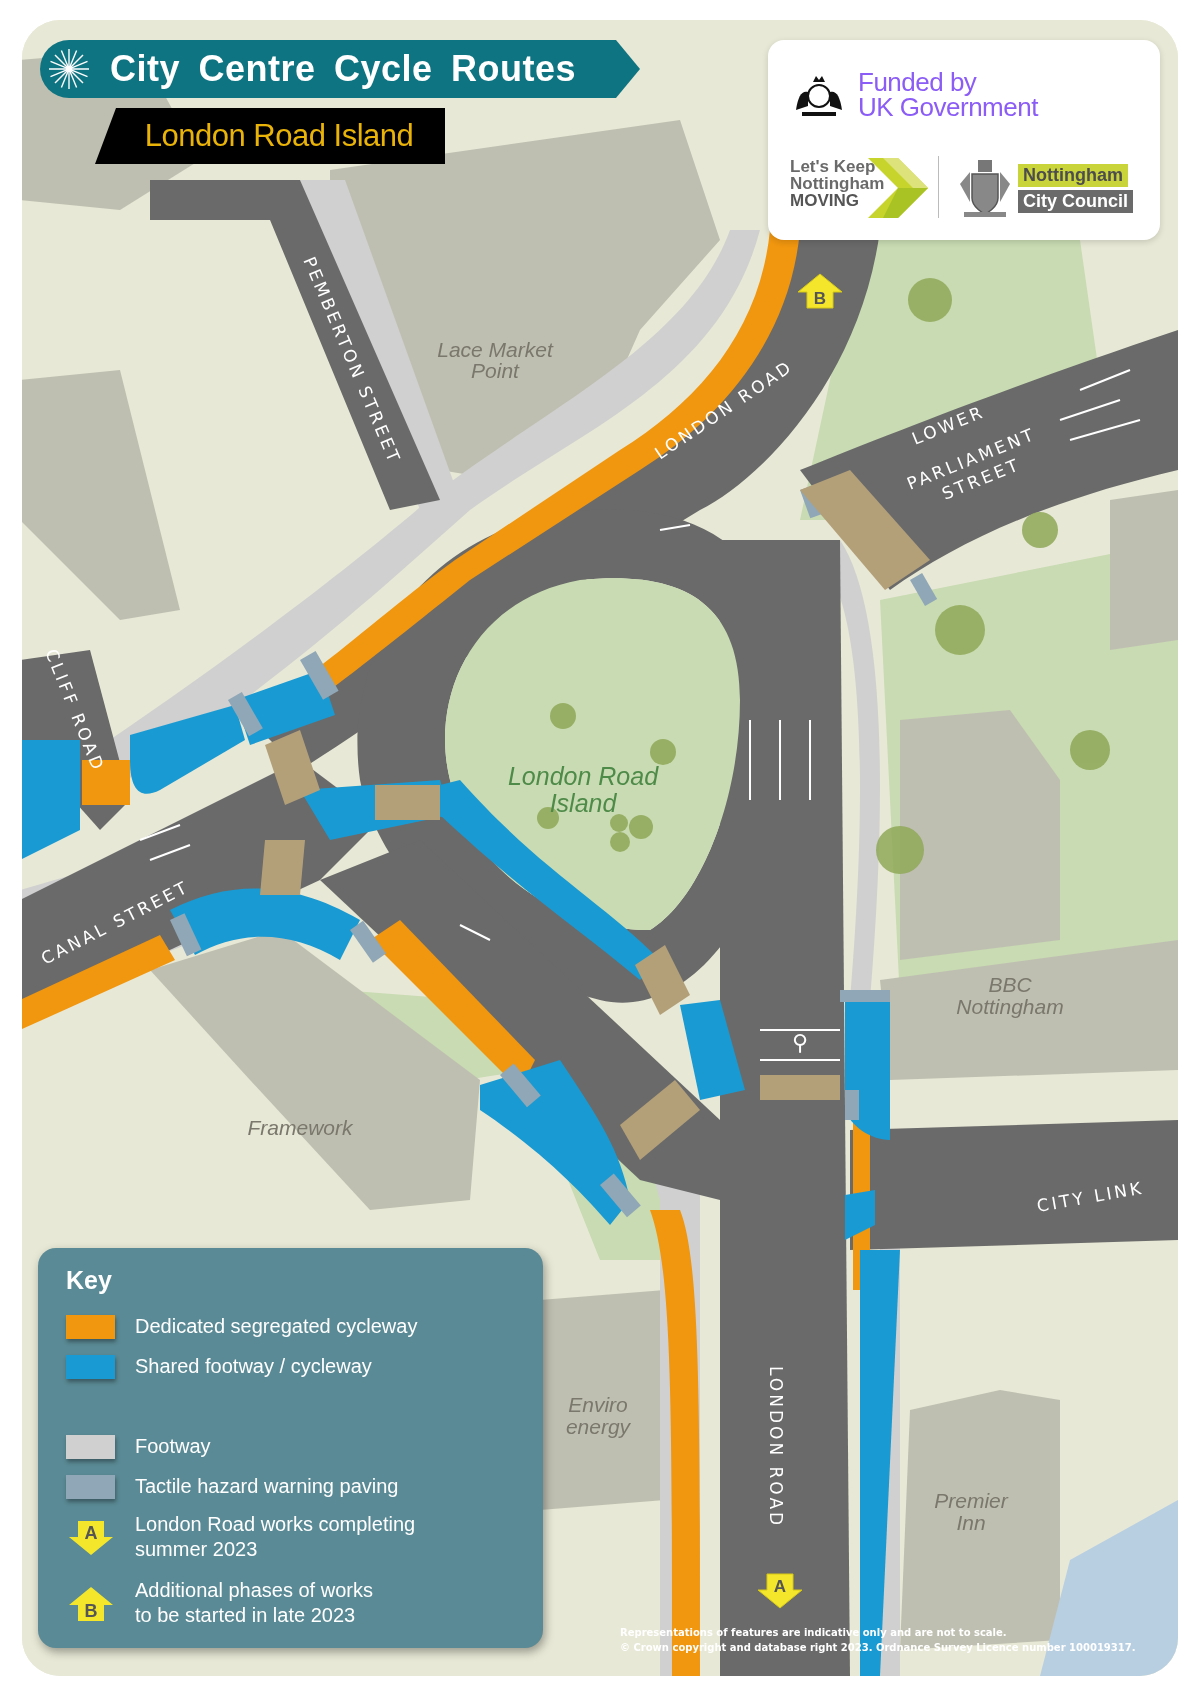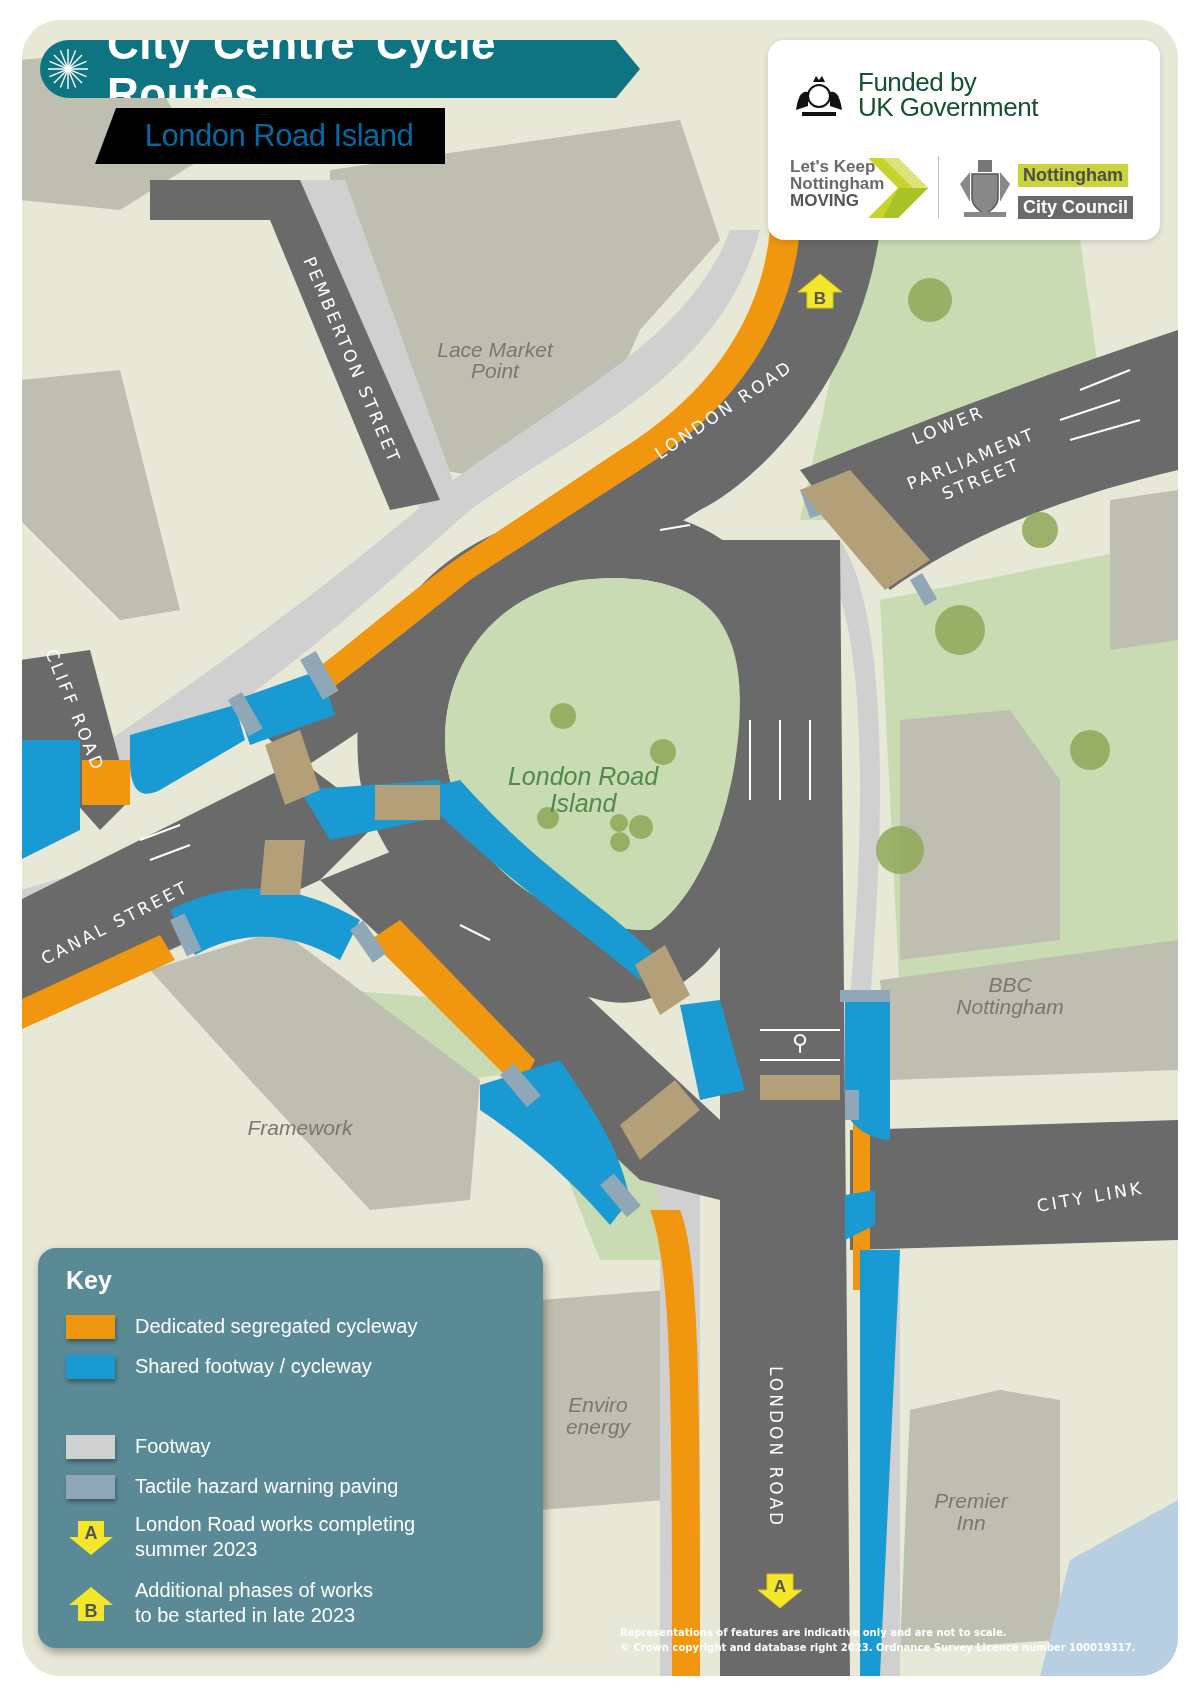--- a/index.html
+++ b/index.html
@@ -5,35 +5,35 @@
   html, body { margin: 0; padding: 0; background: #ffffff; }
   body { width: 1200px; height: 1696px; position: relative; overflow: hidden; font-family: "Liberation Sans", sans-serif; }
   .frame { position: absolute; left: 22px; top: 20px; width: 1156px; height: 1656px; border-radius: 38px; overflow: hidden; background: #e8e8d6; }
   svg.map { position: absolute; left: 0; top: 0; }
   .lbl-bld { font-family: "Liberation Sans", sans-serif; font-style: italic; fill: #7a776c; font-size: 21px; text-anchor: middle; }
   .lbl-street { font-family: "DejaVu Sans", sans-serif; fill: #ffffff; font-size: 17px; letter-spacing: 3px; }
   .lbl-island { font-family: "Liberation Sans", sans-serif; font-style: italic; fill: #4e8a48; font-size: 25px; text-anchor: middle; }
 
   .title-banner { position: absolute; left: 40px; top: 40px; width: 600px; height: 58px; background: #0f7481; border-radius: 29px 0 0 29px; clip-path: polygon(0 0, 96% 0, 100% 50%, 96% 100%, 0 100%); display: flex; align-items: center; }
   .title-burst { width: 58px; height: 58px; display: flex; align-items: center; justify-content: center; }
-  .title-text { color: #ffffff; font-weight: bold; font-size: 44px; letter-spacing: 0.5px; word-spacing: 8px; margin-left: 12px; }
+  .title-text { color: #ffffff; font-weight: bold; font-size: 36px; letter-spacing: 0.5px; word-spacing: 8px; margin-left: 12px; }
   .subtitle-box { position: absolute; left: 95px; top: 108px; width: 350px; height: 56px; background: #000000; clip-path: polygon(6% 0, 100% 0, 100% 100%, 0 100%); display: flex; align-items: center; justify-content: center; }
-  .subtitle-text { color: #0369a1; font-size: 31px; padding-left: 18px; letter-spacing: -0.5px; }
+  .subtitle-text { color: #eab308; font-size: 31px; padding-left: 18px; letter-spacing: -0.5px; }
 
   .logo-box { position: absolute; left: 768px; top: 40px; width: 392px; height: 200px; background: #ffffff; border-radius: 16px; box-shadow: 0 2px 6px rgba(0,0,0,0.15); }
   .funded { position: absolute; left: 24px; top: 30px; display: flex; align-items: center; }
-  .funded-text { font-size: 26px; line-height: 25px; color: #14532d; margin-left: 12px; letter-spacing: -0.5px; }
+  .funded-text { font-size: 26px; line-height: 25px; color: #8b5cf6; margin-left: 12px; letter-spacing: -0.5px; }
   .lkn { position: absolute; left: 22px; top: 118px; font-size: 17px; line-height: 17px; color: #6a6a6a; font-weight: bold; }
   .lkn b { color: #555; }
   .lkn-chev { position: absolute; left: 100px; top: 118px; }
   .divider { position: absolute; left: 170px; top: 116px; width: 1px; height: 62px; background: #bbb; }
   .crest { position: absolute; left: 190px; top: 114px; }
   .ncc { position: absolute; left: 250px; top: 124px; }
   .ncc-1 { background: #c9d33a; color: #4d4d4d; font-weight: bold; font-size: 18px; padding: 1px 5px; display: inline-block; }
-  .ncc-2 { background: #6a6a6a; color: #fff; font-weight: bold; font-size: 18px; padding: 1px 5px; display: inline-block; margin-top: 9px; }
+  .ncc-2 { background: #6a6a6a; color: #fff; font-weight: bold; font-size: 18px; padding: 1px 5px; display: inline-block; margin-top: 3px; }
 
   .legend { position: absolute; left: 38px; top: 1248px; width: 505px; height: 400px; background: #5a8a95; border-radius: 18px; box-shadow: 2px 4px 10px rgba(0,0,0,0.35); color: #ffffff; }
   .legend-title { position: absolute; left: 28px; top: 18px; font-weight: bold; font-size: 25px; }
   .legend-item { position: absolute; left: 28px; display: flex; align-items: center; }
   .swatch { width: 49px; height: 24px; box-shadow: 1px 3px 4px rgba(0,0,0,0.35); margin-right: 20px; }
   .legend-label { font-size: 20px; line-height: 25px; }
   .legend-arrow { width: 49px; height: 44px; margin-right: 20px; display: flex; align-items: center; justify-content: center; }
 
   .footer { position: absolute; left: 620px; top: 1625px; color: #ffffff; font-size: 10px; font-weight: bold; line-height: 15px; font-family: "DejaVu Sans", sans-serif; }
 </style>

